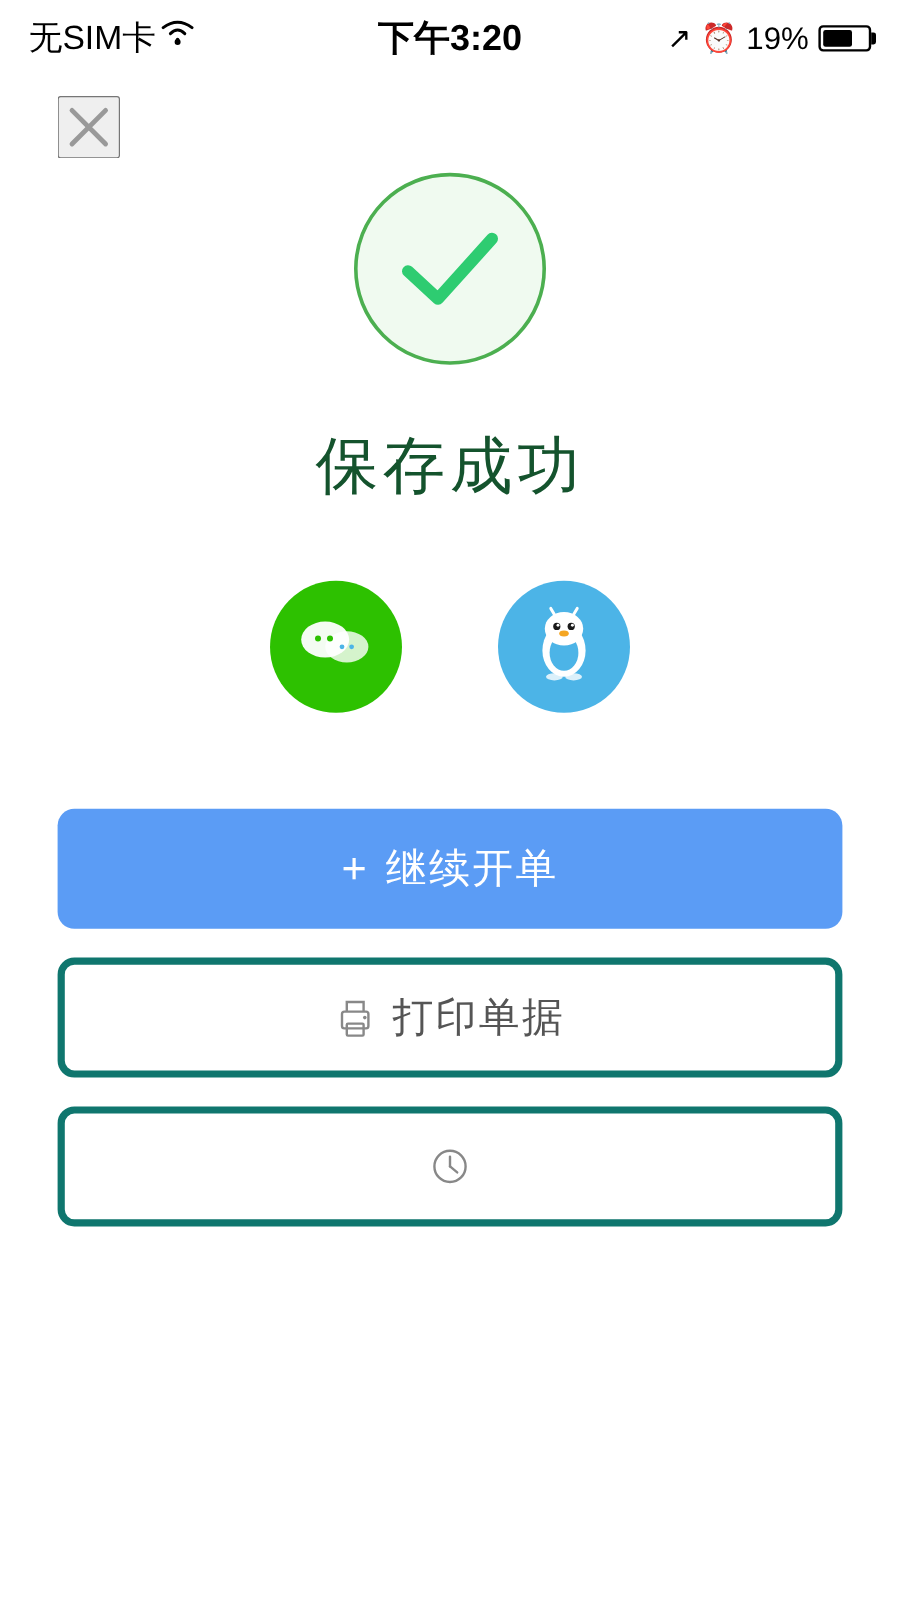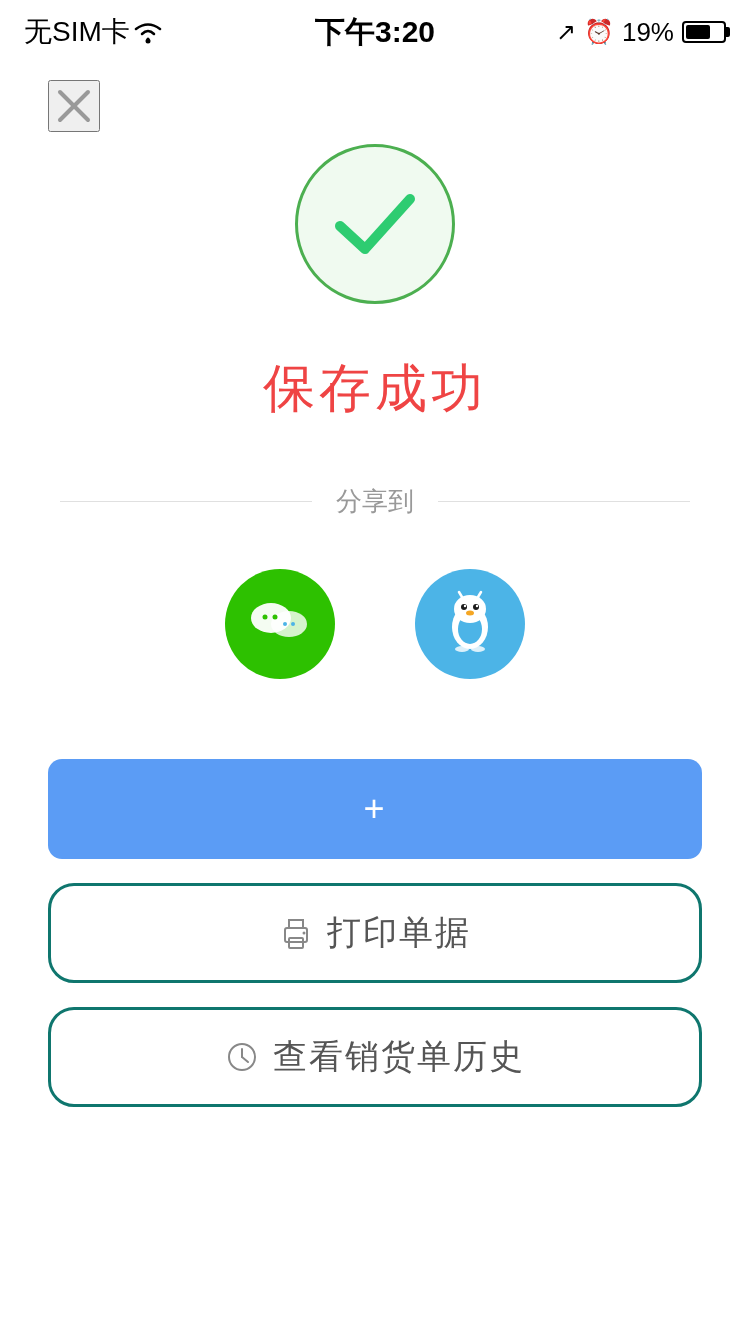--- a/index.html
+++ b/index.html
@@ -24,21 +24,20 @@
       height: 64px;
       background: #ffffff;
       display: flex;
       align-items: center;
       justify-content: space-between;
       padding: 0 24px;
     }
 
     .status-left {
       display: flex;
-      align-items: center;
       font-size: 28px;
       color: #000;
       font-weight: 500;
     }
 
     .status-center {
       font-size: 30px;
       font-weight: 700;
       color: #000;
       position: absolute;
@@ -120,21 +119,21 @@
       display: flex;
       align-items: center;
       justify-content: center;
       margin-bottom: 50px;
     }
 
     
     .success-title {
       font-size: 52px;
       font-weight: 400;
-      color: #ef4444;
+      color: #14532d;
       margin-bottom: 60px;
       letter-spacing: 4px;
     }
 
     
     .share-divider {
       width: 100%;
       display: flex;
       align-items: center;
       padding: 0 60px;
@@ -203,22 +202,22 @@
       font-size: 34px;
       color: #ffffff;
       font-weight: 400;
       letter-spacing: 2px;
     }
 
     .btn-secondary {
       width: 100%;
       height: 100px;
       background: #ffffff;
-      border: 3px solid #0f766e;
-      border-radius: 26px;
+      border: 6px solid #0f766e;
+      border-radius: 14px;
       display: flex;
       align-items: center;
       justify-content: center;
       gap: 14px;
       cursor: pointer;
       font-size: 34px;
       color: #555555;
       font-weight: 400;
       letter-spacing: 2px;
     }
@@ -263,25 +262,20 @@
 <div class="main-content">
 
   <div class="success-circle">
     <svg width="90" height="80" viewBox="0 0 90 80">
       <polyline points="10,42 35,65 80,15" stroke="#2ecc71" stroke-width="10" fill="none" stroke-linecap="round" stroke-linejoin="round"></polyline>
     </svg>
   </div>
 
   <div class="success-title">保存成功</div>
 
-  <div class="share-divider">
-    <div class="share-divider-line"></div>
-    <span class="share-divider-text">分享到</span>
-    <div class="share-divider-line"></div>
-  </div>
 
   <div class="share-icons">
     <button class="share-icon-btn wechat-icon">
       <svg class="wechat-logo" viewBox="0 0 66 52" fill="white">
 
         <ellipse cx="24" cy="20" rx="20" ry="15" fill="white" opacity="0.95"></ellipse>
         <ellipse cx="42" cy="26" rx="18" ry="13" fill="white" opacity="0.8"></ellipse>
 
         <circle cx="18" cy="19" r="2.5" fill="#2dc100"></circle>
         <circle cx="28" cy="19" r="2.5" fill="#2dc100"></circle>
@@ -311,35 +305,35 @@
 
         <ellipse cx="27" cy="60" rx="7" ry="3" fill="white" opacity="0.8"></ellipse>
         <ellipse cx="43" cy="60" rx="7" ry="3" fill="white" opacity="0.8"></ellipse>
       </svg>
     </button>
   </div>
 
   <div class="action-buttons">
     <button class="btn-primary">
       <span style="font-size:36px; color:white;">+</span>
+      <span>继续开单</span>
     </button>
 
     <button class="btn-secondary">
       <svg width="34" height="34" viewBox="0 0 34 34" fill="none">
         <rect x="6" y="12" width="22" height="14" rx="2" stroke="#888" stroke-width="2"></rect>
         <rect x="10" y="22" width="14" height="10" rx="1" stroke="#888" stroke-width="2"></rect>
         <path d="M10 12V4h14v8" stroke="#888" stroke-width="2"></path>
         <circle cx="25" cy="17" r="1.5" fill="#888"></circle>
       </svg>
       <span>打印单据</span>
     </button>
 
     <button class="btn-secondary">
       <svg width="34" height="34" viewBox="0 0 34 34" fill="none">
         <circle cx="17" cy="17" r="13" stroke="#888" stroke-width="2"></circle>
         <line x1="17" y1="9" x2="17" y2="17" stroke="#888" stroke-width="2" stroke-linecap="round"></line>
         <line x1="17" y1="17" x2="23" y2="22" stroke="#888" stroke-width="2" stroke-linecap="round"></line>
       </svg>
-      <span>查看销货单历史</span>
     </button>
   </div>
 
 </div>
 
 </body></html>

